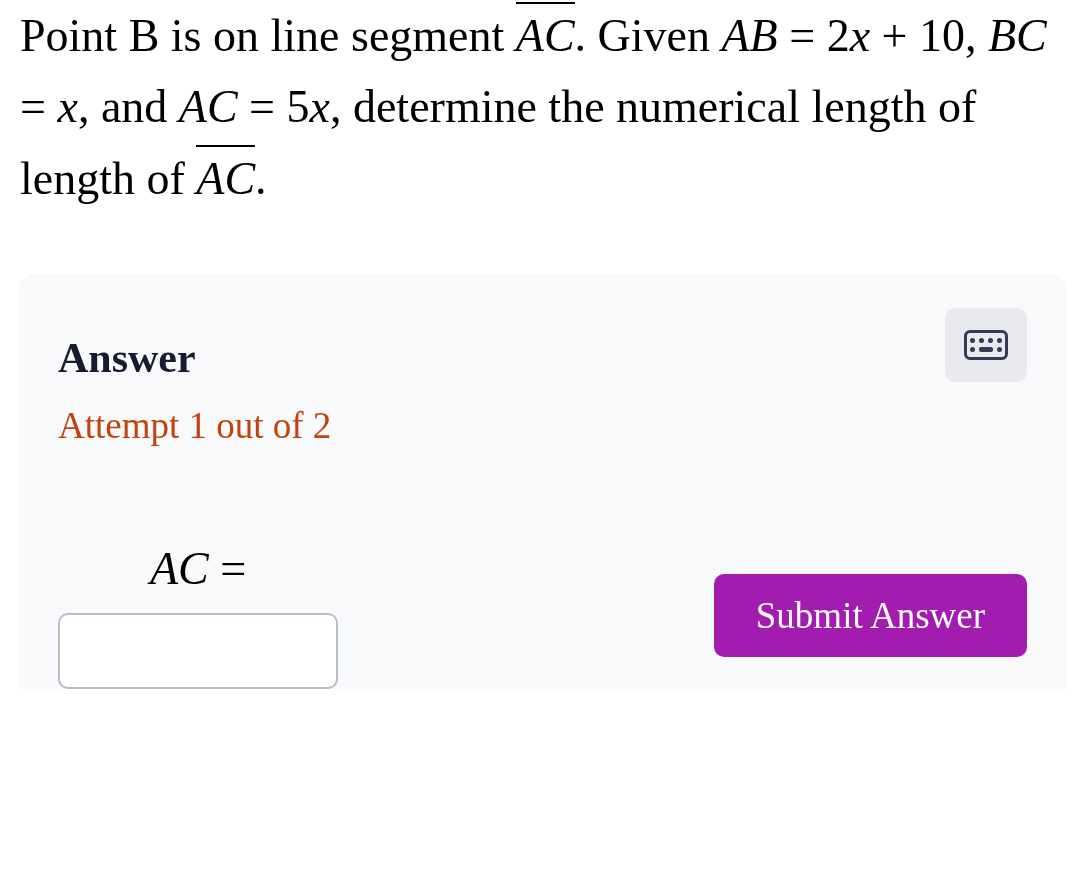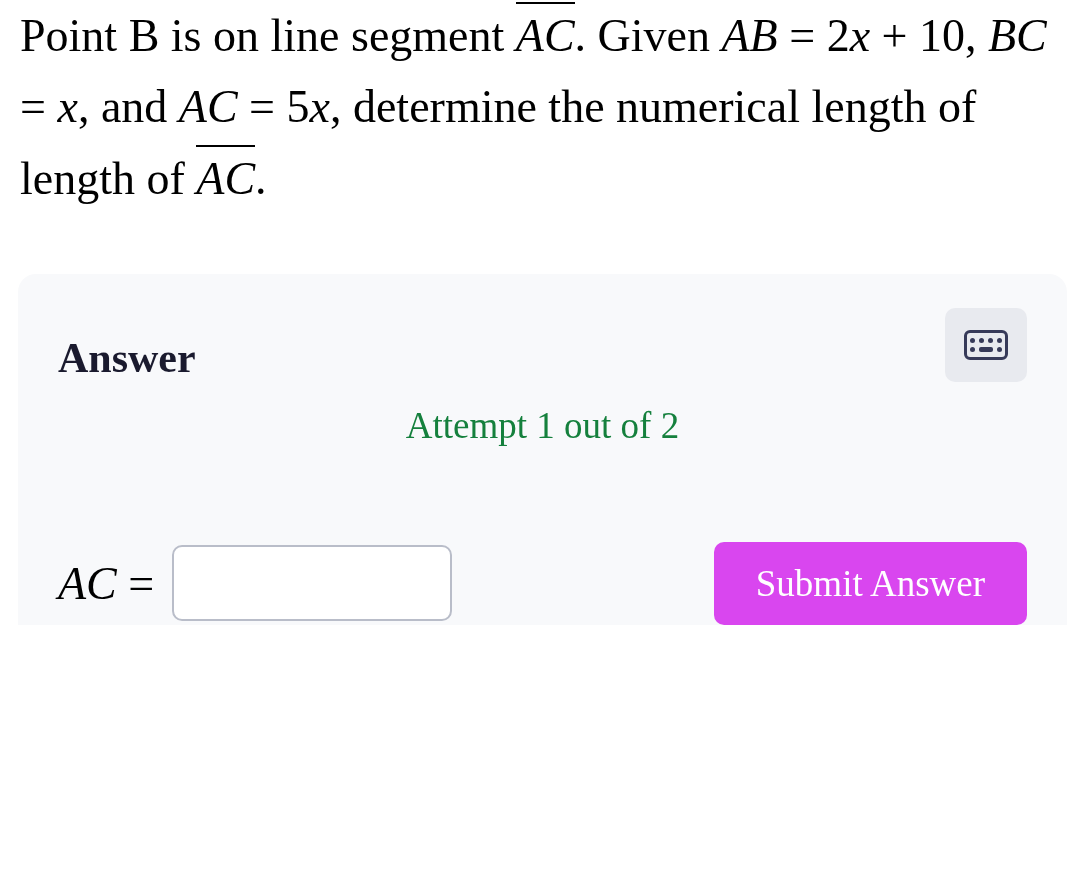--- a/index.html
+++ b/index.html
@@ -87,51 +87,51 @@
   }
   .keypad-bar {
     width: 14px;
     height: 5px;
     background: #363a59;
     border-radius: 2px;
   }
   .attempt-text {
     font-family: Georgia, serif;
     font-size: 37px;
-    color: #15803d;
+    color: #c2410c;
     margin-top: 22px;
-    text-align: center;
   }
   .answer-input-row {
     display: flex;
     align-items: center;
     justify-content: space-between;
     margin-top: 95px;
   }
   .answer-left {
     display: flex;
     align-items: center;
     gap: 18px;
+    flex-direction: column;
   }
   .ac-label {
     font-size: 46px;
     font-family: 'Times New Roman', Georgia, serif;
   }
   .answer-input {
     width: 280px;
     height: 76px;
     border: 2px solid #b9bdc9;
     border-radius: 10px;
     font-size: 40px;
     padding: 0 18px;
     font-family: Georgia, serif;
     background: #ffffff;
   }
   .submit-btn {
-    background: #d946ef;
+    background: #a21caf;
     color: #ffffff;
     border: none;
     border-radius: 10px;
     font-family: Georgia, serif;
     font-size: 37px;
     padding: 20px 42px;
     cursor: pointer;
   }
 </style>
 </head>

